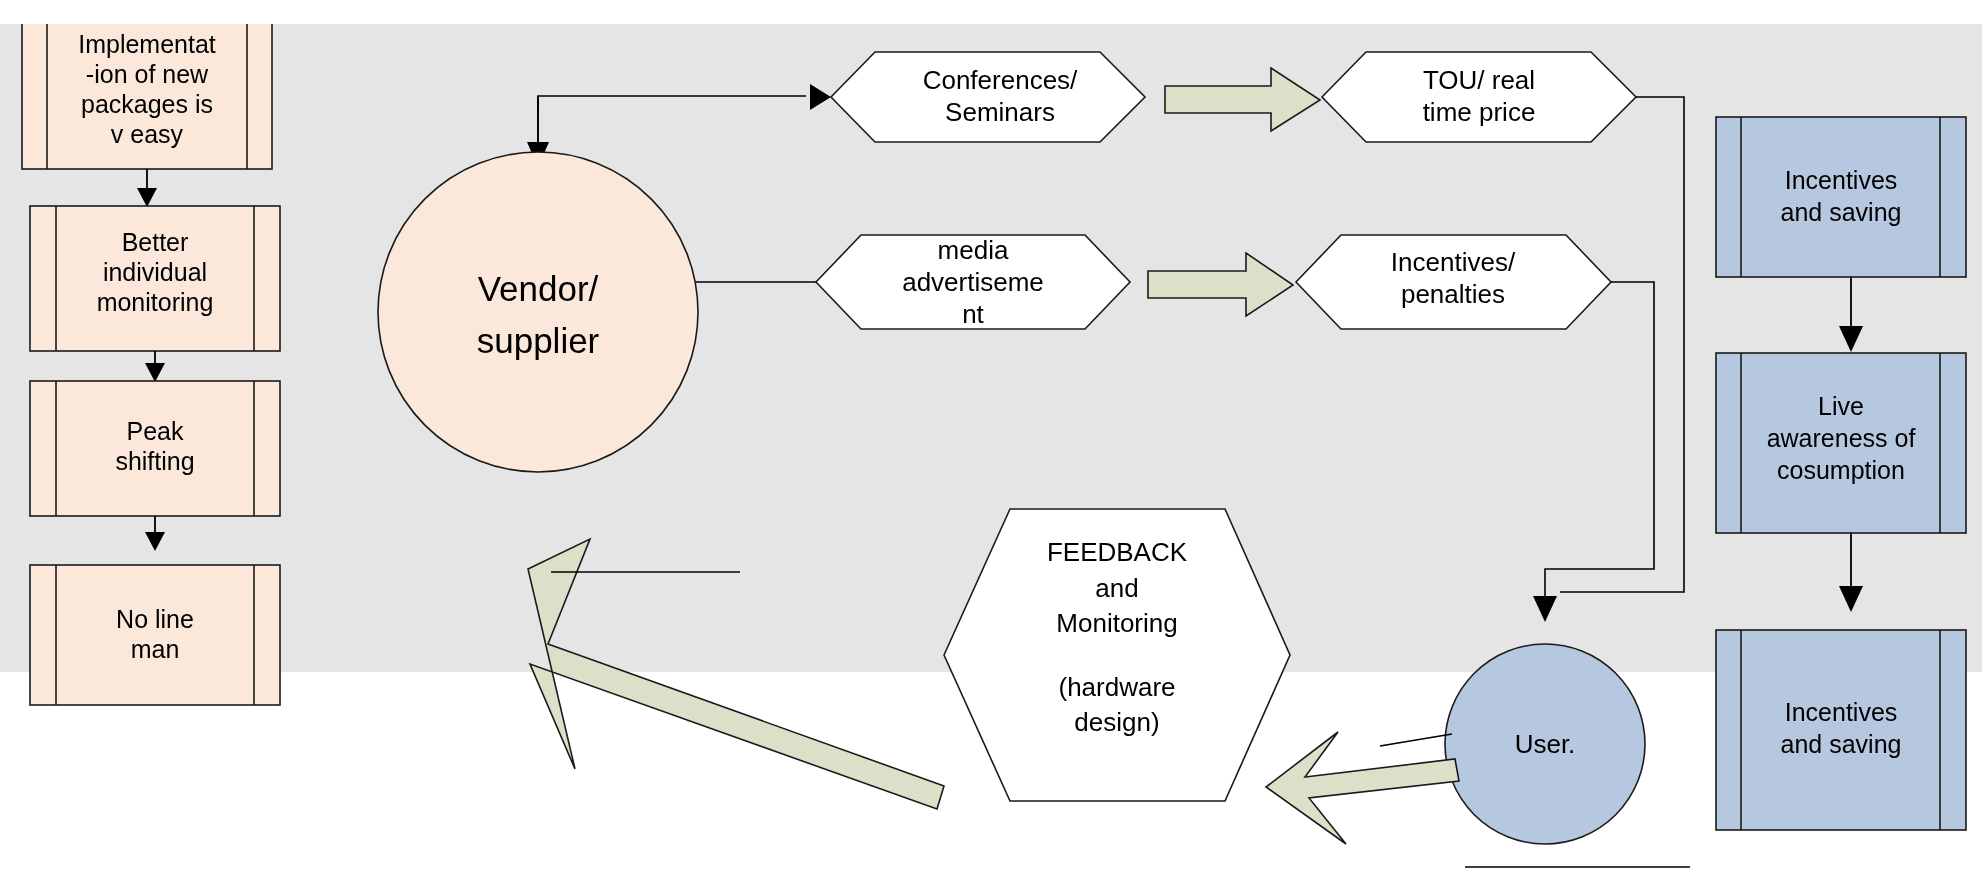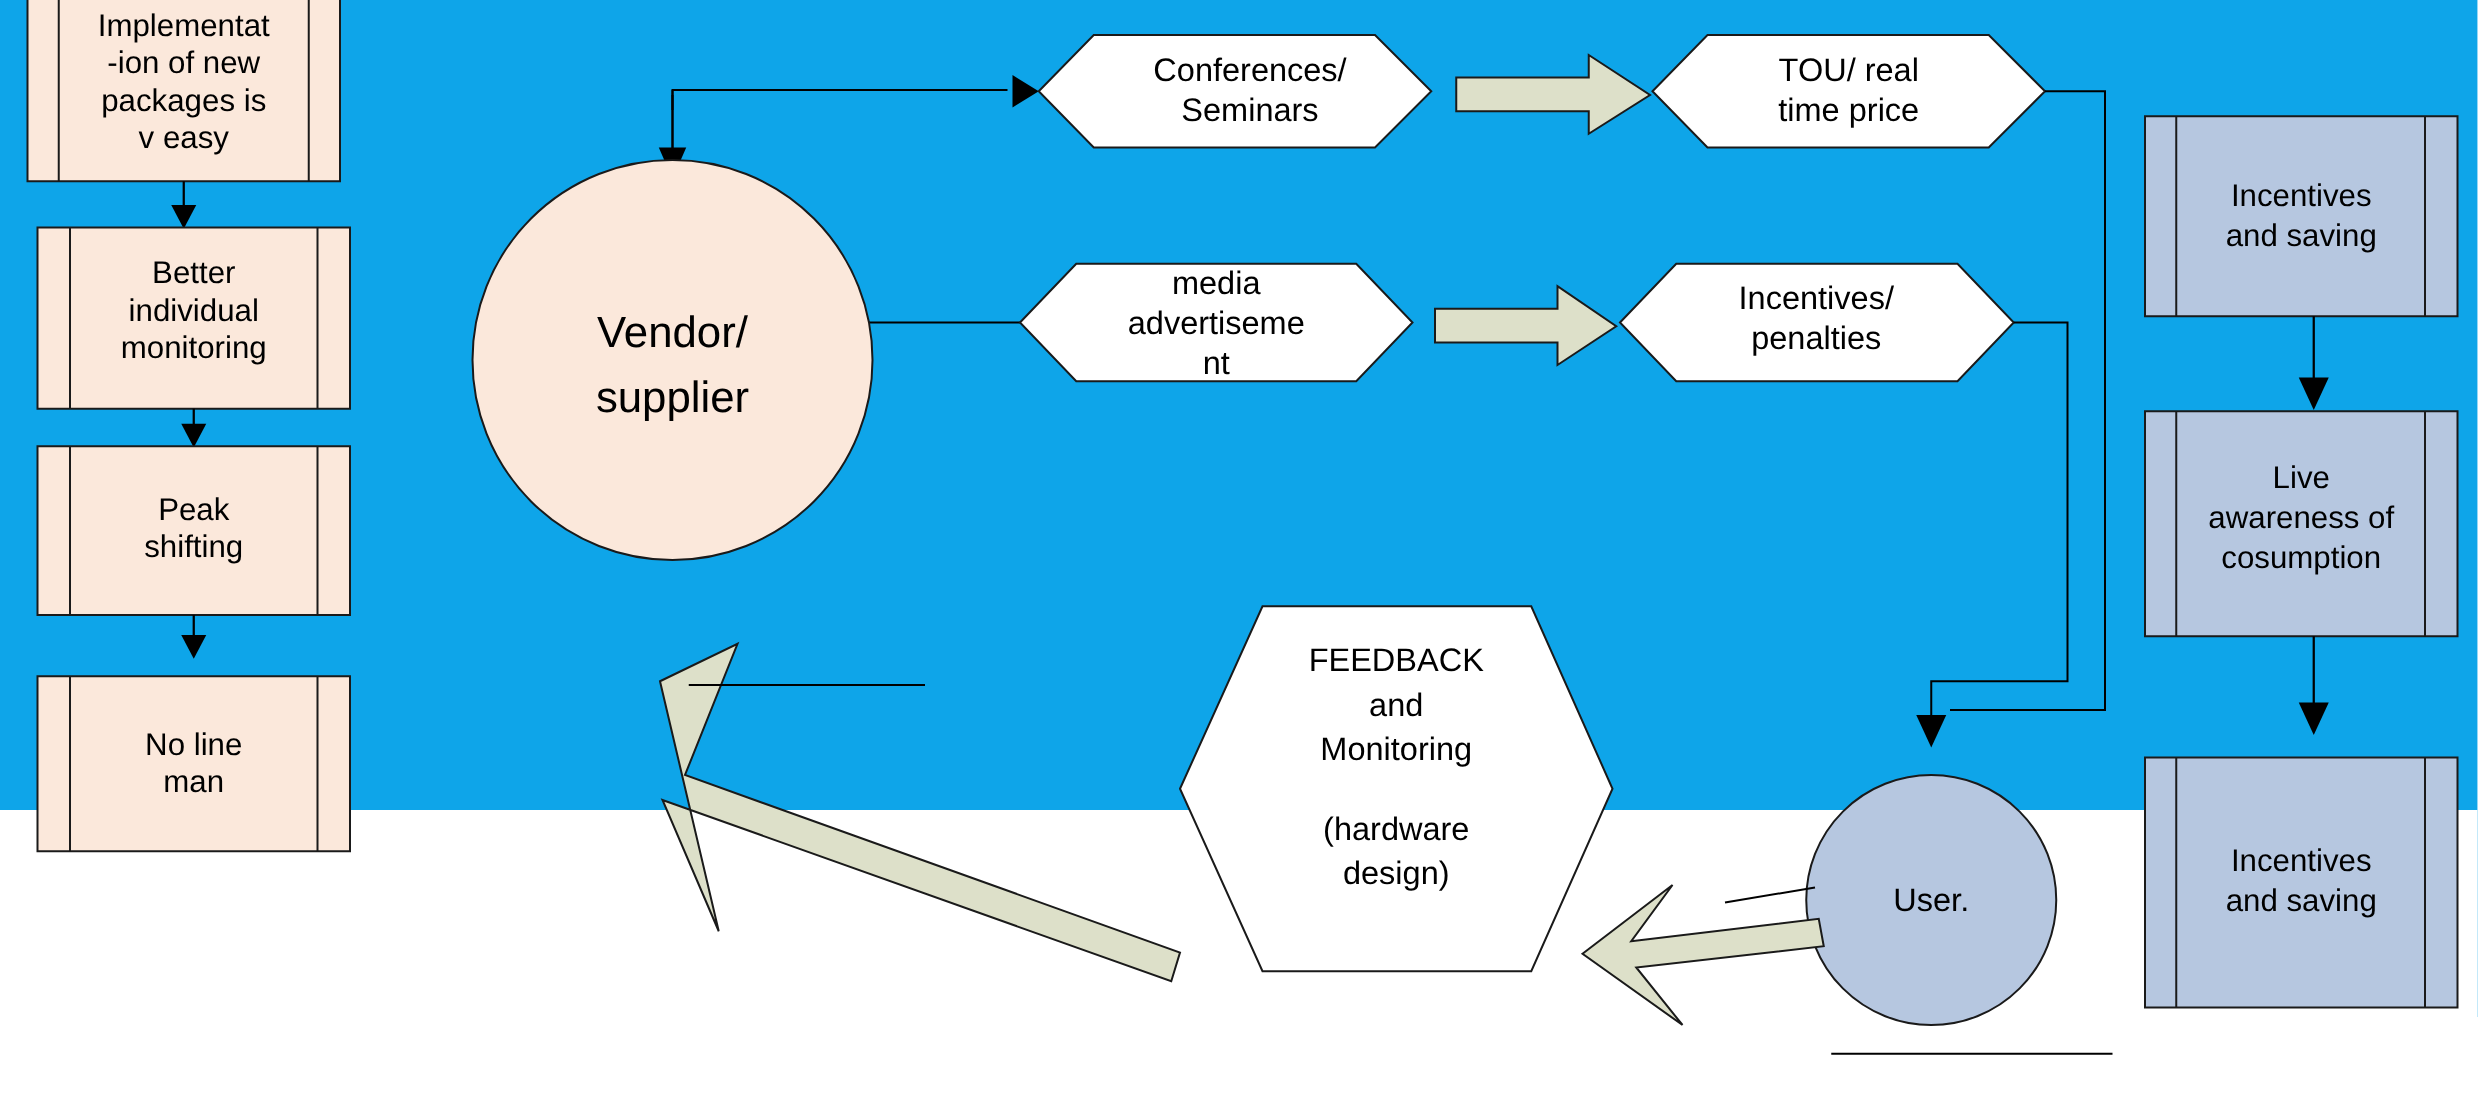--- a/index.html
+++ b/index.html
@@ -10,21 +10,22 @@
   body {
     width: 1982px;
     height: 884px;
     overflow: hidden;
     font-family: "Liberation Sans", sans-serif;
   }
   #diagram-root {
     position: relative;
     width: 1982px;
     height: 648px;
-    background: #0ea5e9;
+    background: #e5e5e5;
+    margin-top: 24px;
   }
   svg.flow {
     display: block;
     width: 1982px;
     height: 884px;
   }
   .node-shape {
     stroke: #1a1a1a;
     stroke-width: 1.6;
   }

